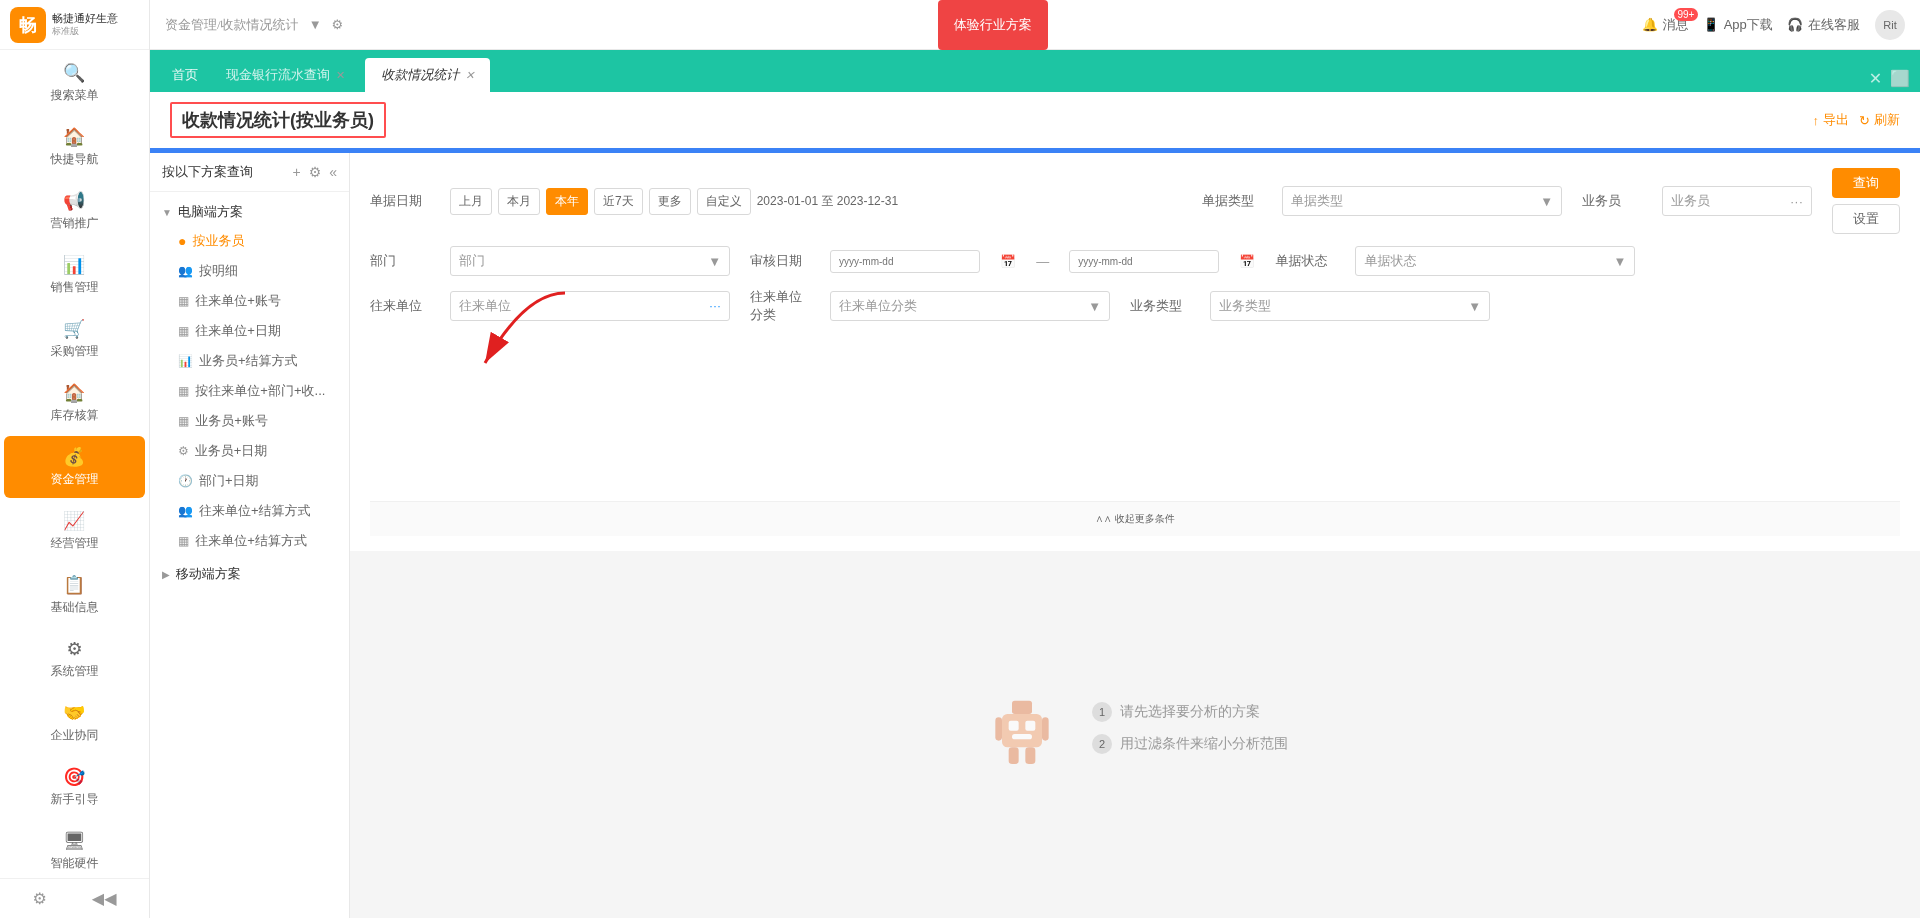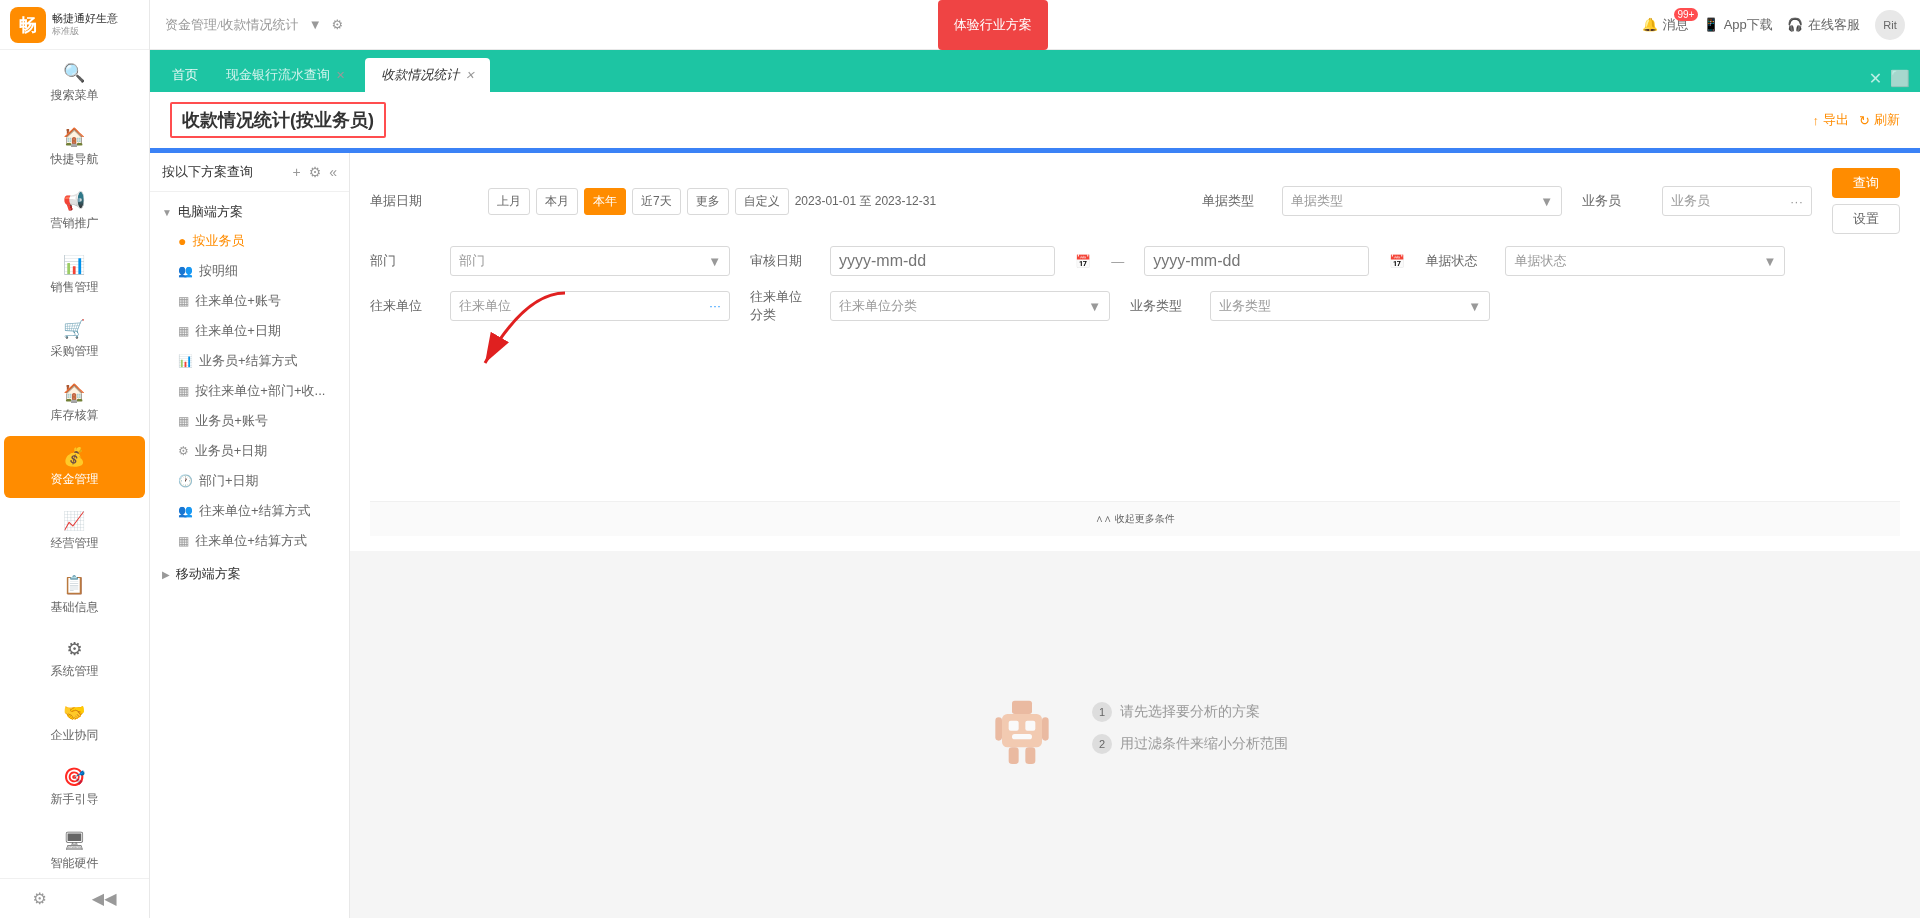--- a/index.html
+++ b/index.html
@@ -211,21 +211,21 @@
       display: flex;
       flex-direction: column;
     }
     .filter-row {
       display: flex;
       align-items: center;
       margin-bottom: 12px;
       gap: 20px;
     }
     .filter-label { width: 60px; color: #666; font-size: 13px; flex-shrink: 0; }
-    .filter-control { display: flex; align-items: center; gap: 6px; flex: 1; margin-left: 38px; }
+    .filter-control { display: flex; align-items: center; gap: 6px; flex: 1; }
     .date-btn {
       padding: 4px 8px;
       border: 1px solid #d9d9d9;
       border-radius: 3px;
       cursor: pointer;
       font-size: 12px;
       color: #666;
       background: #fff;
     }
     .date-btn.active {
@@ -244,21 +244,21 @@
       min-width: 180px;
       display: flex;
       align-items: center;
       justify-content: space-between;
     }
     .filter-select-wide { min-width: 280px; }
     .date-input {
       border: 1px solid #d9d9d9;
       border-radius: 3px;
       padding: 5px 8px;
-      font-size: 16px;
+      font-size: 10px;
       color: #ec4899;
       min-width: 130px;
     }
     .filter-dash { color: #999; }
     .filter-more { color: #1890ff; cursor: pointer; font-size: 12px; }
     .filter-actions {
       display: flex;
       flex-direction: column;
       gap: 6px;
       margin-left: auto;

